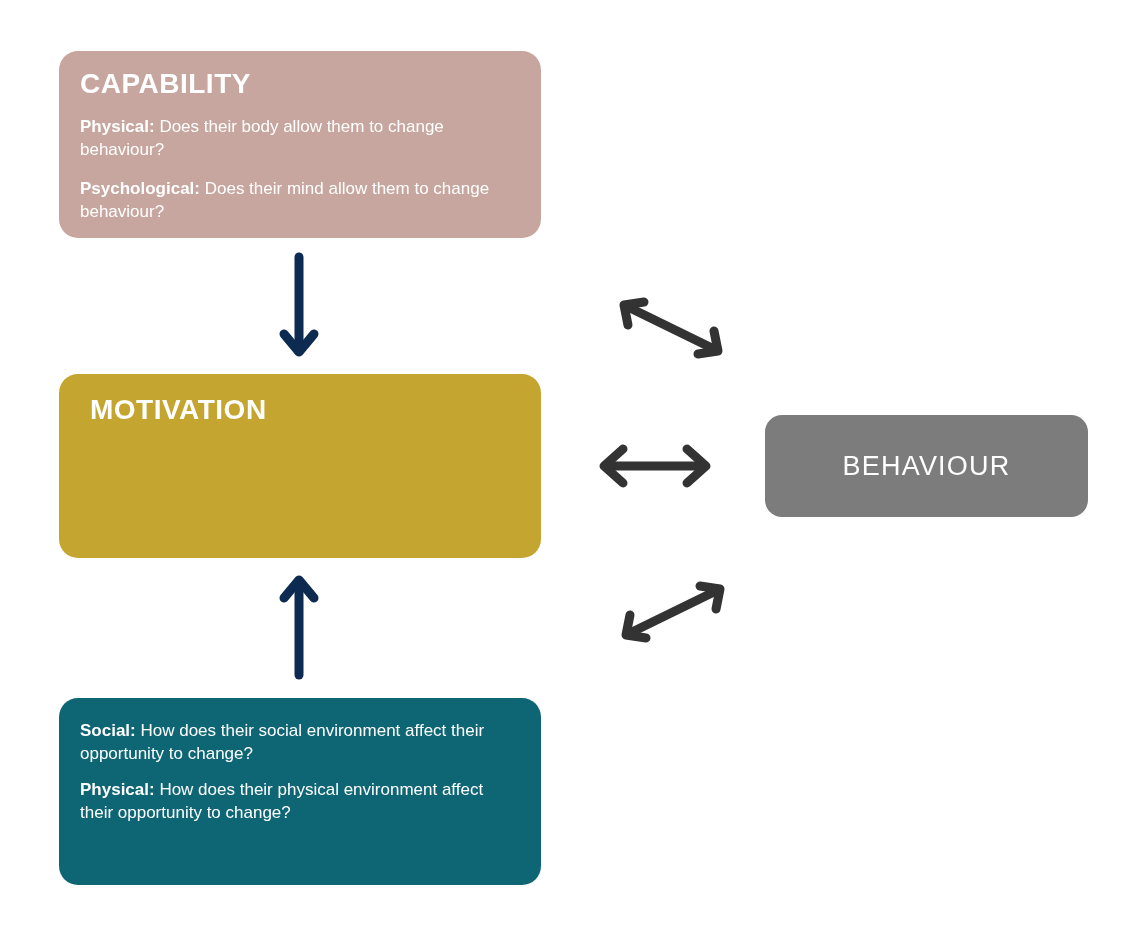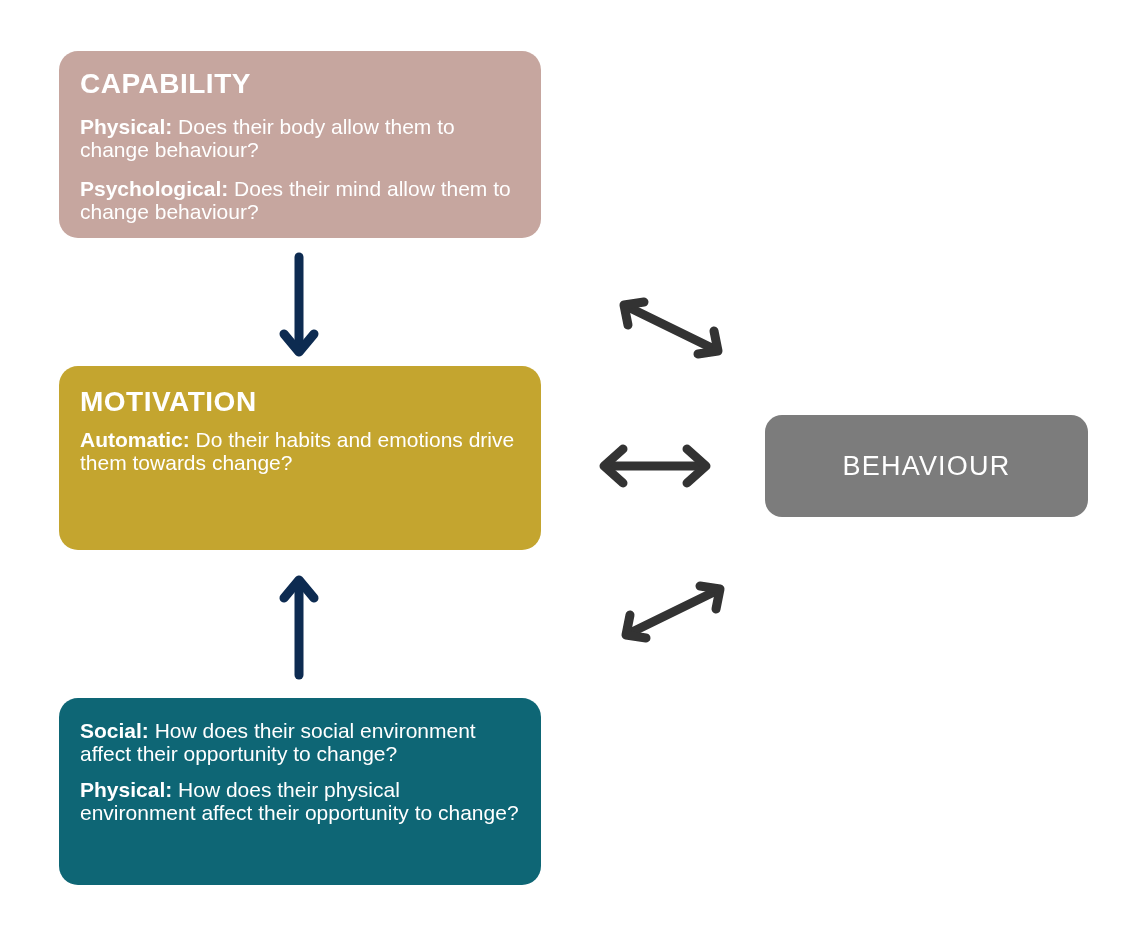--- a/index.html
+++ b/index.html
@@ -29,21 +29,21 @@
   }
   .card-title {
     font-size: 28px;
     font-weight: bold;
     letter-spacing: 0.5px;
     line-height: 1.0;
     margin: 0;
     color: #ffffff;
   }
   .card-para {
-    font-size: 21px;
+    font-size: 17px;
     line-height: 22.5px;
     margin: 0;
     color: #ffffff;
     font-weight: 400;
   }
   .card-para b {
     font-weight: bold;
   }
 
   
@@ -54,25 +54,25 @@
     height: 187px;
     background: #c6a69f;
     padding: 19px 22px 0 21px;
   }
   #card-capability .card-title { margin-bottom: 18px; }
   #card-capability .para-1 { margin-bottom: 17px; }
 
   
   #card-motivation {
     left: 59px;
-    top: 366px;
+    top: 374px;
     width: 482px;
     height: 184px;
     background: #c4a52f;
-    padding: 22px 22px 0 21px;
+    padding: 22px 22px 0 31px;
   }
   #card-motivation .card-title { margin-bottom: 13px; }
   #card-motivation .para-1 { margin-bottom: 17px; }
 
   
   #card-opportunity {
     left: 59px;
     top: 698px;
     width: 482px;
     height: 187px;
@@ -118,21 +118,20 @@
 <div id="diagram">
 
   <div class="card" id="card-capability">
     <p class="card-title">CAPABILITY</p>
     <p class="card-para para-1"><b>Physical:</b><span> Does their body allow them to change behaviour?</span></p>
     <p class="card-para para-2"><b>Psychological:</b><span> Does their mind allow them to change behaviour?</span></p>
   </div>
 
   <div class="card" id="card-motivation">
     <p class="card-title">MOTIVATION</p>
-    <p class="card-para para-1"><b>Automatic:</b><span> Do their habits and emotions drive them towards change?</span></p>
   </div>
 
   <div class="card" id="card-opportunity">
     <p class="card-para para-1"><b>Social:</b><span> How does their social environment affect their opportunity to change?</span></p>
     <p class="card-para para-2"><b>Physical:</b><span> How does their physical environment affect their opportunity to change?</span></p>
   </div>
 
   <div class="card" id="card-behaviour">
     <span class="behaviour-label">BEHAVIOUR</span>
   </div>

